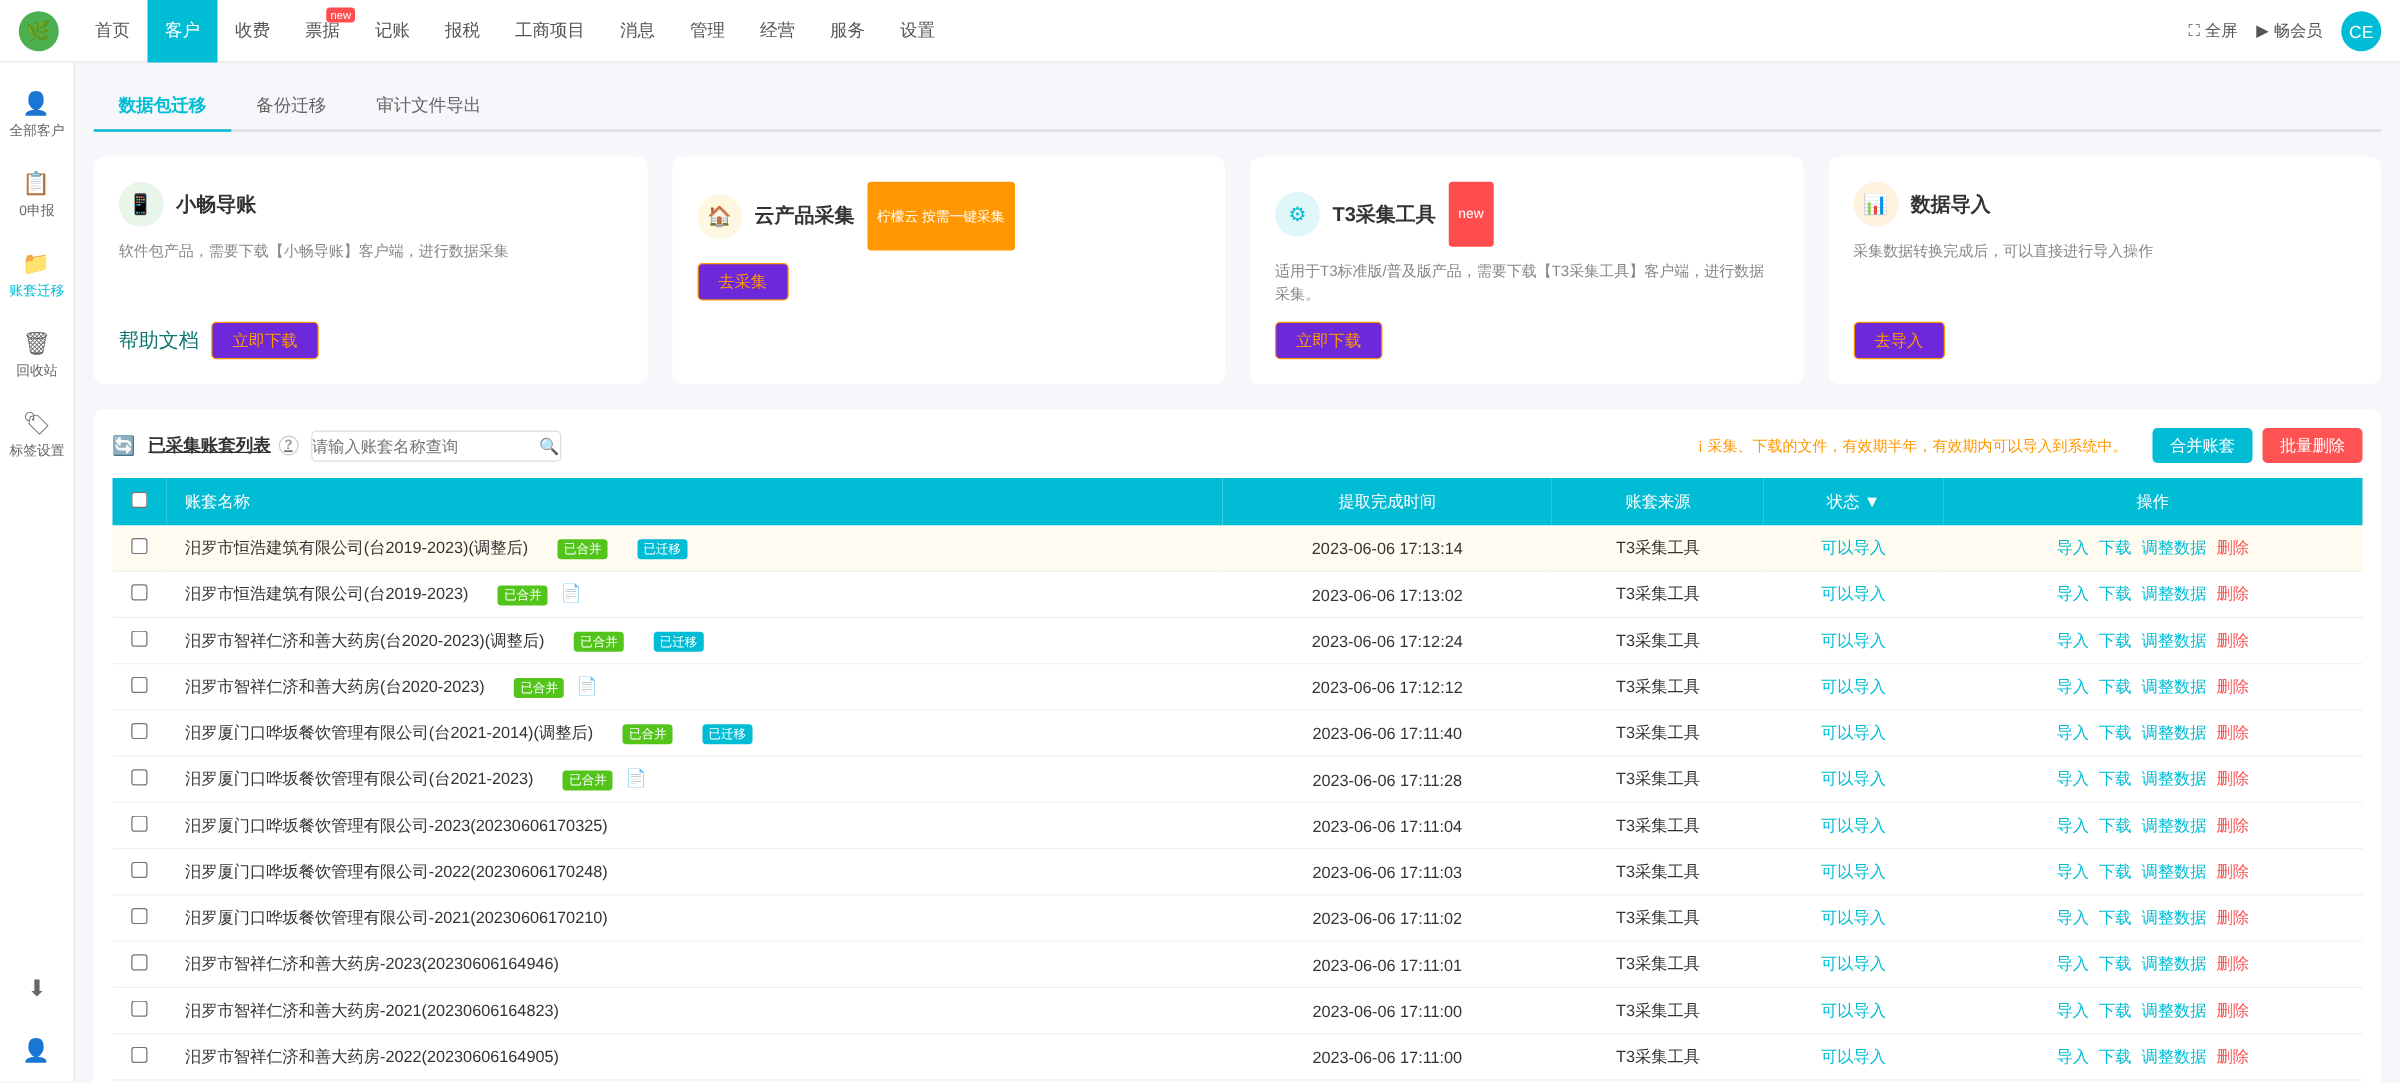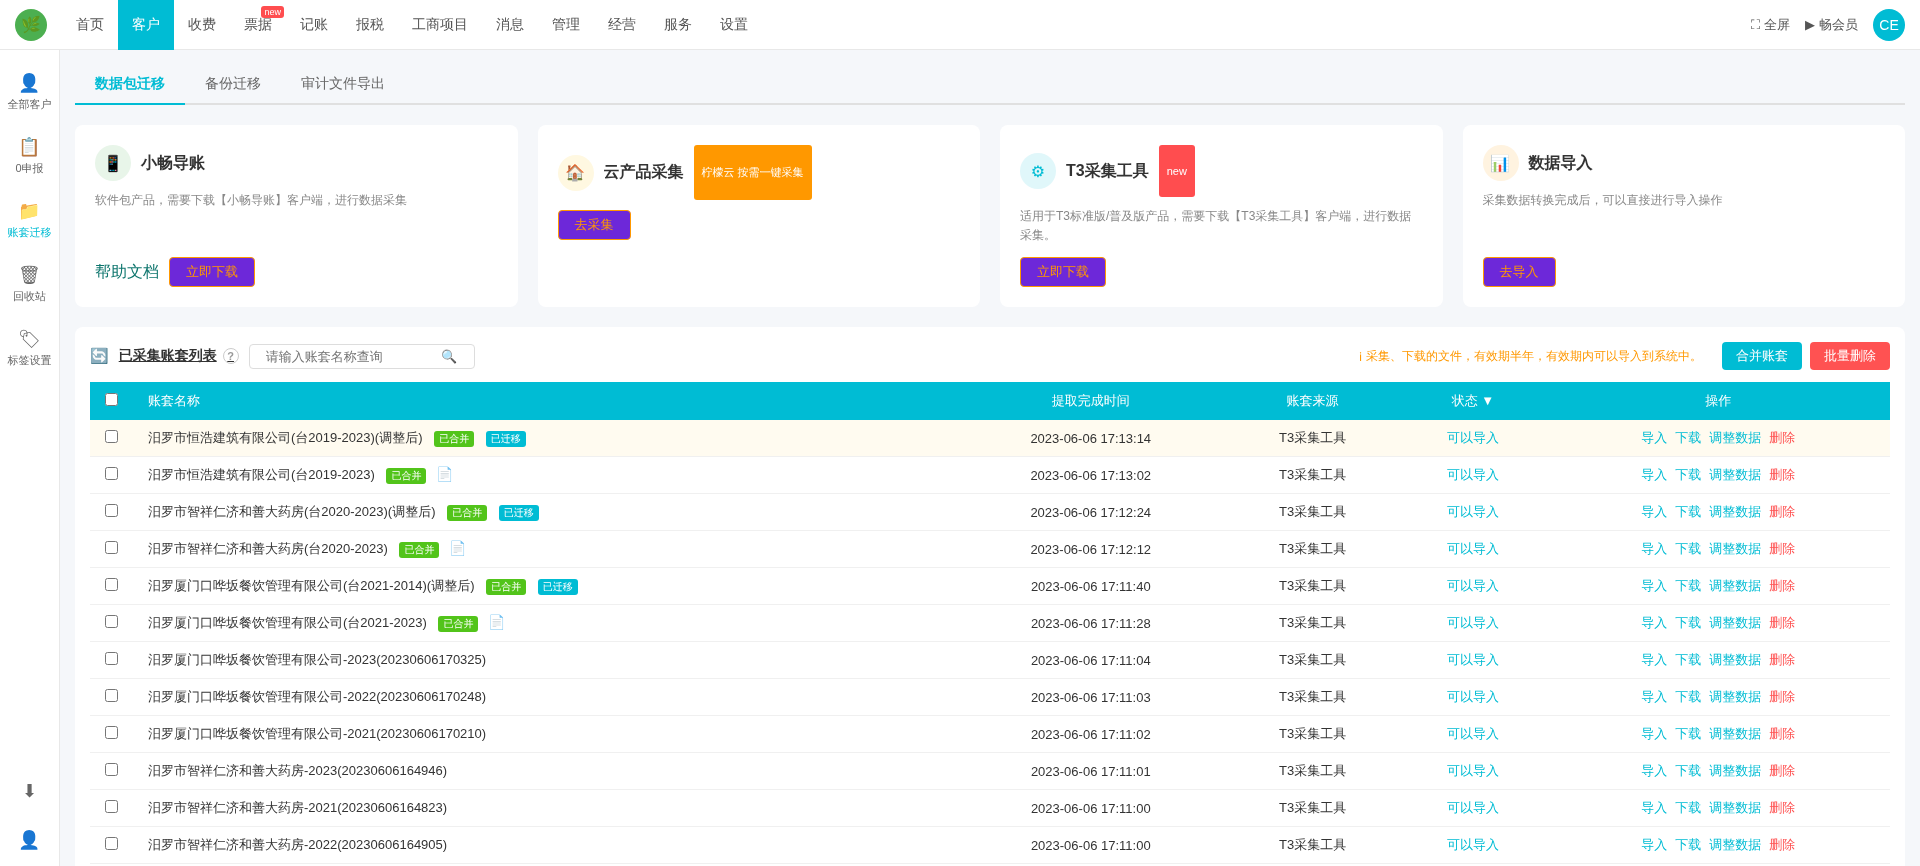--- a/index.html
+++ b/index.html
@@ -42,41 +42,41 @@
     .card-link { color: #0f766e; font-size: 16px; cursor: pointer; }
     .card-btn { padding: 5px 16px; border-radius: 4px; border: 1px solid; cursor: pointer; font-size: 13px; background: #6d28d9; }
     .btn-orange { color: #ff9800; border-color: #ff9800; }
     .btn-tag { padding: 20px 8px; border-radius: 3px; font-size: 11px; color: #fff; }
 
     
     .list-section { background: #fff; border-radius: 8px; padding: 15px; }
     .list-header { display: flex; align-items: center; gap: 10px; margin-bottom: 12px; }
     .list-title { font-size: 14px; color: #333; font-weight: bold; display: flex; align-items: center; gap: 6px; text-decoration: underline; }
     .list-title-icon { color: #666; cursor: pointer; }
-    .search-box { display: flex; align-items: center; border: 1px solid #ddd; border-radius: 4px; padding: 4px 16px; flex: 0 0 200px; }
+    .search-box { display: flex; align-items: center; border: 1px solid #ddd; border-radius: 4px; padding: 4px 0; flex: 0 0 200px; }
     .search-box input { border: none; outline: none; font-size: 13px; flex: 1; color: #333; }
     .list-tip { margin-left: auto; color: #ff9800; font-size: 12px; display: flex; align-items: center; gap: 4px; }
     .list-actions { display: flex; gap: 8px; margin-left: 10px; }
     .list-btn { padding: 5px 14px; border-radius: 4px; cursor: pointer; font-size: 13px; }
     .btn-merge { background: #00bcd4; color: #fff; border: none; }
     .btn-delete { background: #ff5252; color: #fff; border: none; }
 
     
     .data-table { width: 100%; border-collapse: collapse; }
     .data-table thead { background: #00bcd4; color: #fff; }
     .data-table th { padding: 10px 15px; text-align: center; font-weight: normal; font-size: 13px; }
     .data-table td { padding: 9px 15px; text-align: center; border-bottom: 1px solid #f0f0f0; font-size: 13px; }
     .data-table tr.highlighted td { background: #fffbf0; }
     .td-name { text-align: left !important; }
     .action-link { color: #00bcd4; cursor: pointer; margin: 0 4px; font-size: 13px; }
     .action-link.red { color: #ff5252; }
     .status-tag { color: #00bcd4; }
     .th-check { width: 40px; }
 
-    .tag-small { display: inline-block; padding: 1px 5px; border-radius: 3px; font-size: 10px; color: #fff; margin-left: 8px; }
+    .tag-small { display: inline-block; padding: 1px 5px; border-radius: 3px; font-size: 10px; color: #fff; margin-left: 20px; }
     .tag-file { display: inline-flex; align-items: center; margin-left: 6px; cursor: pointer; color: #aaa; font-size: 14px; }
     .icon-refresh { color: #00bcd4; cursor: pointer; font-size: 15px; }
   </style>
 </head>
 <body>
 
 <div class="main-area">
   <div class="topnav">
     <div class="topnav-logo" style="width:32px;height:32px;background:#4caf50;border-radius:50%;display:flex;align-items:center;justify-content:center;color:#fff;font-size:16px;cursor:pointer;">🌿</div>
     <div class="nav-item">首页</div>

